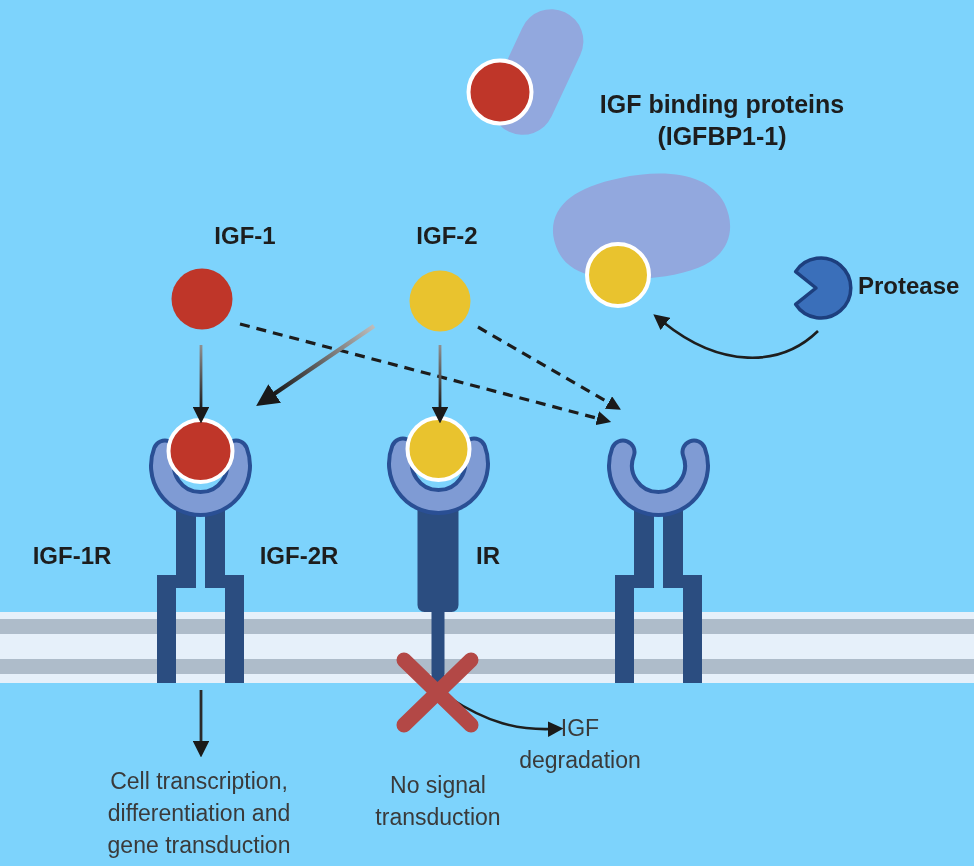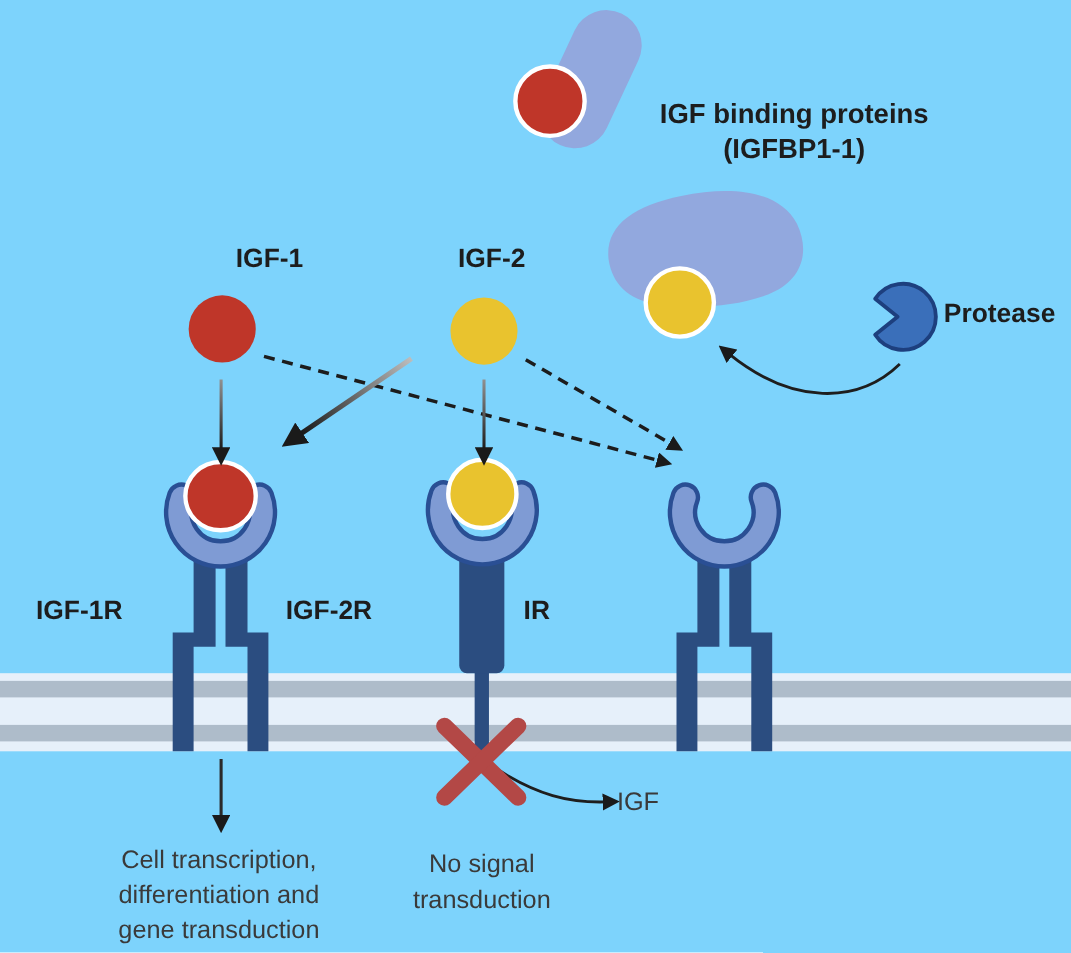--- a/index.html
+++ b/index.html
@@ -140,15 +140,16 @@
     <div>gene transduction</div>
   </div>
 
   <div class="txt center" style="left:438px;top:769px;">
     <div>No signal</div>
     <div>transduction</div>
   </div>
 
   <div class="txt center" style="left:580px;top:712px;">
     <div>IGF</div>
+    <div>degradation</div>
   </div>
 
 </div>
 
 </body></html>

